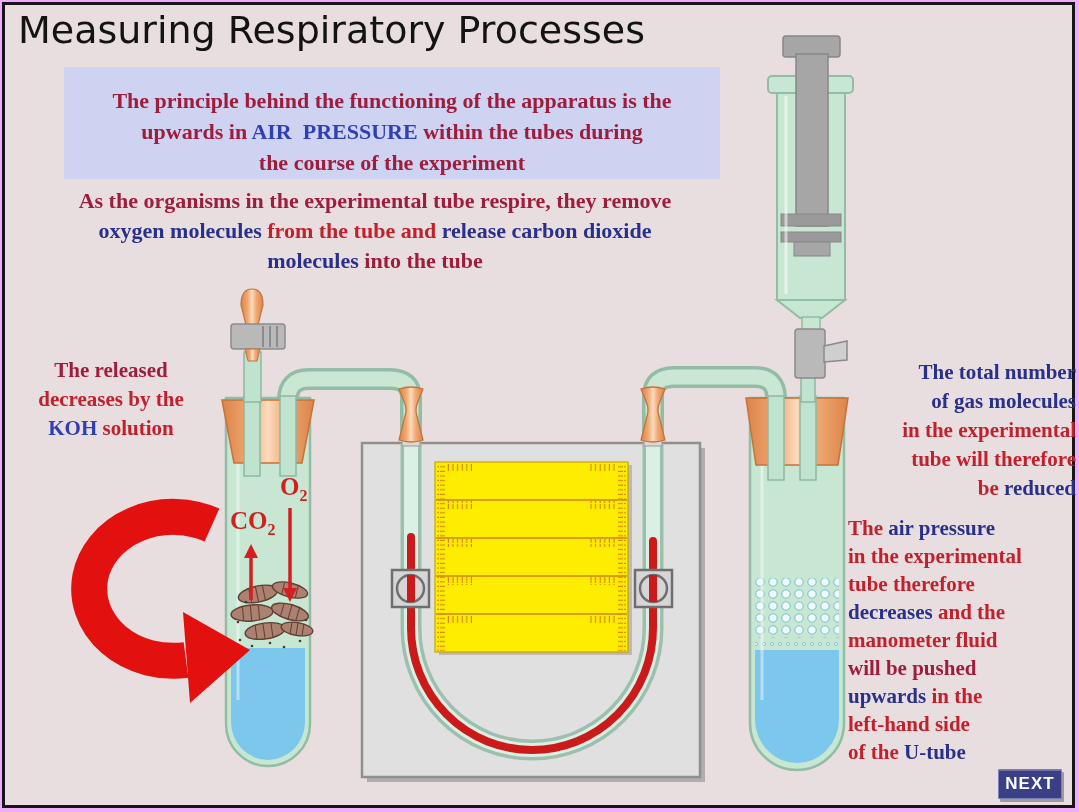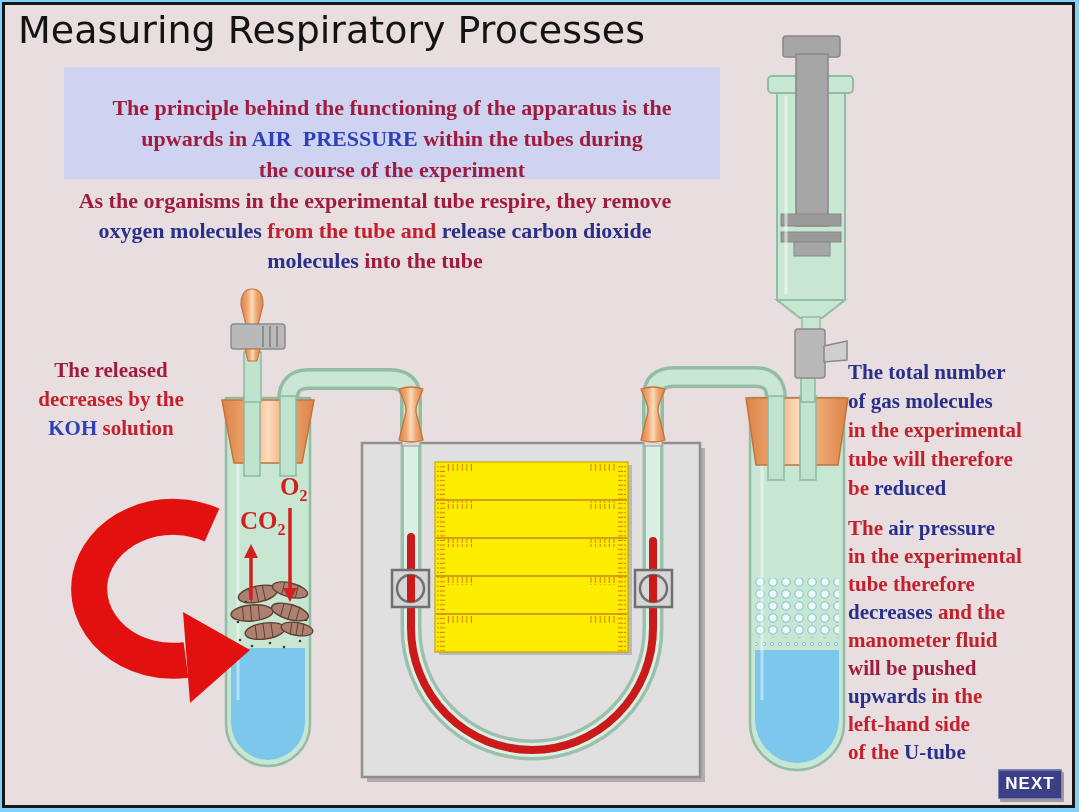--- a/index.html
+++ b/index.html
@@ -1,41 +1,41 @@
 <!DOCTYPE html>
 <html><head>
 <meta charset="utf-8">
 <style>
   html,body{margin:0;padding:0;background:#ffffff;}
   .slide{
-    position:relative;width:1079px;height:812px;background:#7dd3fc;
+    position:relative;width:1079px;height:812px;background:#f0abfc;
     font-family:"Liberation Serif",serif;overflow:hidden;
   }
   .frame{
     position:absolute;left:2px;top:2px;right:4px;bottom:4px;
     border:3px solid #161616;background:#E9DEDF;
   }
   .abs{position:absolute;}
   .title{
     left:18px;top:8px;width:700px;
     font-family:"DejaVu Sans",sans-serif;font-size:38px;font-weight:500;
     color:#131313;letter-spacing:0px;white-space:nowrap;
   }
   .principle-box{
     left:64px;top:67px;width:656px;height:112px;background:#CED3F2;
     text-align:center;font-weight:bold;font-size:22px;line-height:31px;
-    padding-top:25px;box-sizing:border-box;
+    padding-top:18px;box-sizing:border-box;
   }
   .para{
     left:6px;top:186px;width:738px;text-align:center;
     font-weight:bold;font-size:22px;line-height:30px;
   }
   .note{font-weight:bold;font-size:21px;}
   .note-left{left:6px;top:356px;width:210px;text-align:center;line-height:29px;}
-  .note-right-top{left:848px;top:358px;width:228px;text-align:left;line-height:29px;}
+  .note-right-top{left:848px;top:358px;width:228px;text-align:right;line-height:29px;}
   .note-right-bottom{left:848px;top:514px;width:228px;text-align:left;line-height:28px;}
   .run-m{color:#A01C3C;}
   .run-r{color:#C2202C;}
   .run-n{color:#28308C;}
   .run-b{color:#2F3FB5;}
   .gas-label{
     position:absolute;font-weight:bold;font-size:25px;color:#D02020;
     font-family:"Liberation Serif",serif;line-height:1;
   }
   .gas-label sub{font-size:16px;}
@@ -279,17 +279,17 @@
     <div><span class="run-r">in the experimental</span></div>
     <div><span class="run-r">tube therefore</span></div>
     <div><span class="run-n">decreases</span><span class="run-r"> and the</span></div>
     <div><span class="run-r">manometer fluid</span></div>
     <div><span class="run-m">will be pushed</span></div>
     <div><span class="run-n">upwards</span><span class="run-r"> in the</span></div>
     <div><span class="run-r">left-hand side</span></div>
     <div><span class="run-r">of the </span><span class="run-n">U-tube</span></div>
   </div>
 
-  <span class="gas-label" style="left:240px;top:508px;"><span>CO</span><sub>2</sub></span>
+  <span class="gas-label" style="left:230px;top:508px;"><span>CO</span><sub>2</sub></span>
   <span class="gas-label" style="left:280px;top:474px;"><span>O</span><sub>2</sub></span>
 
   <div class="abs next-btn">NEXT</div>
 </div>
 
 </body></html>

